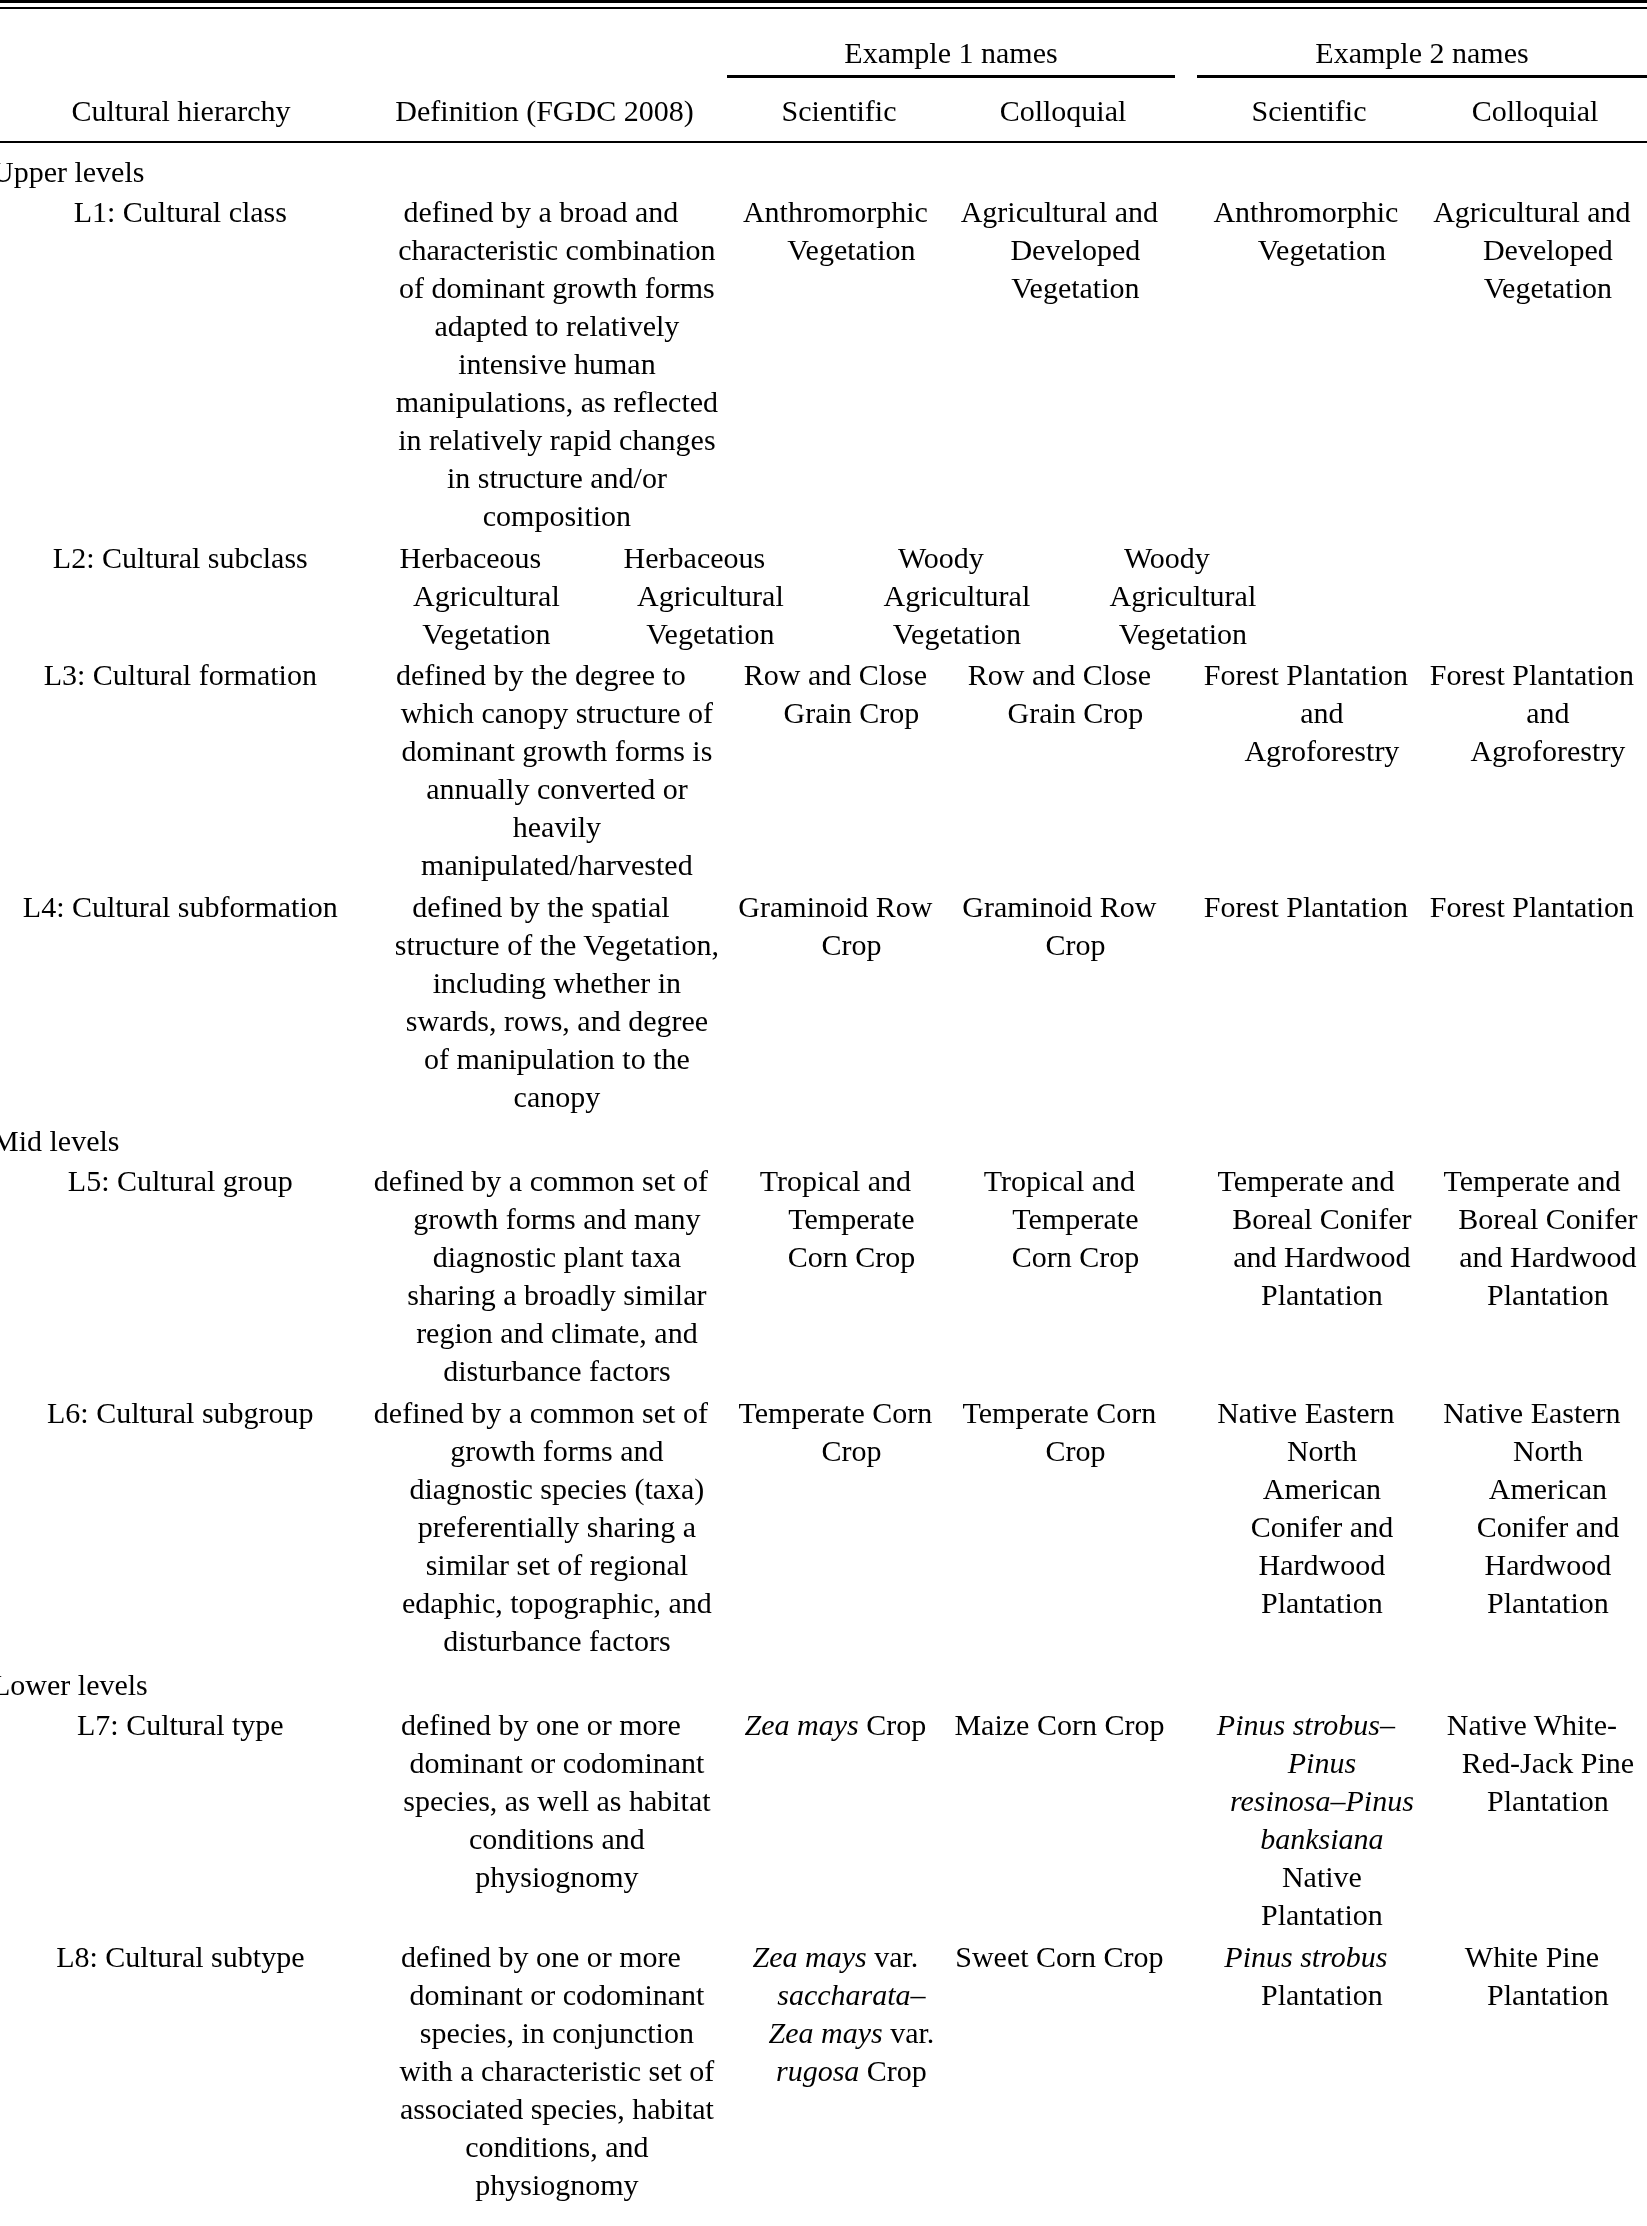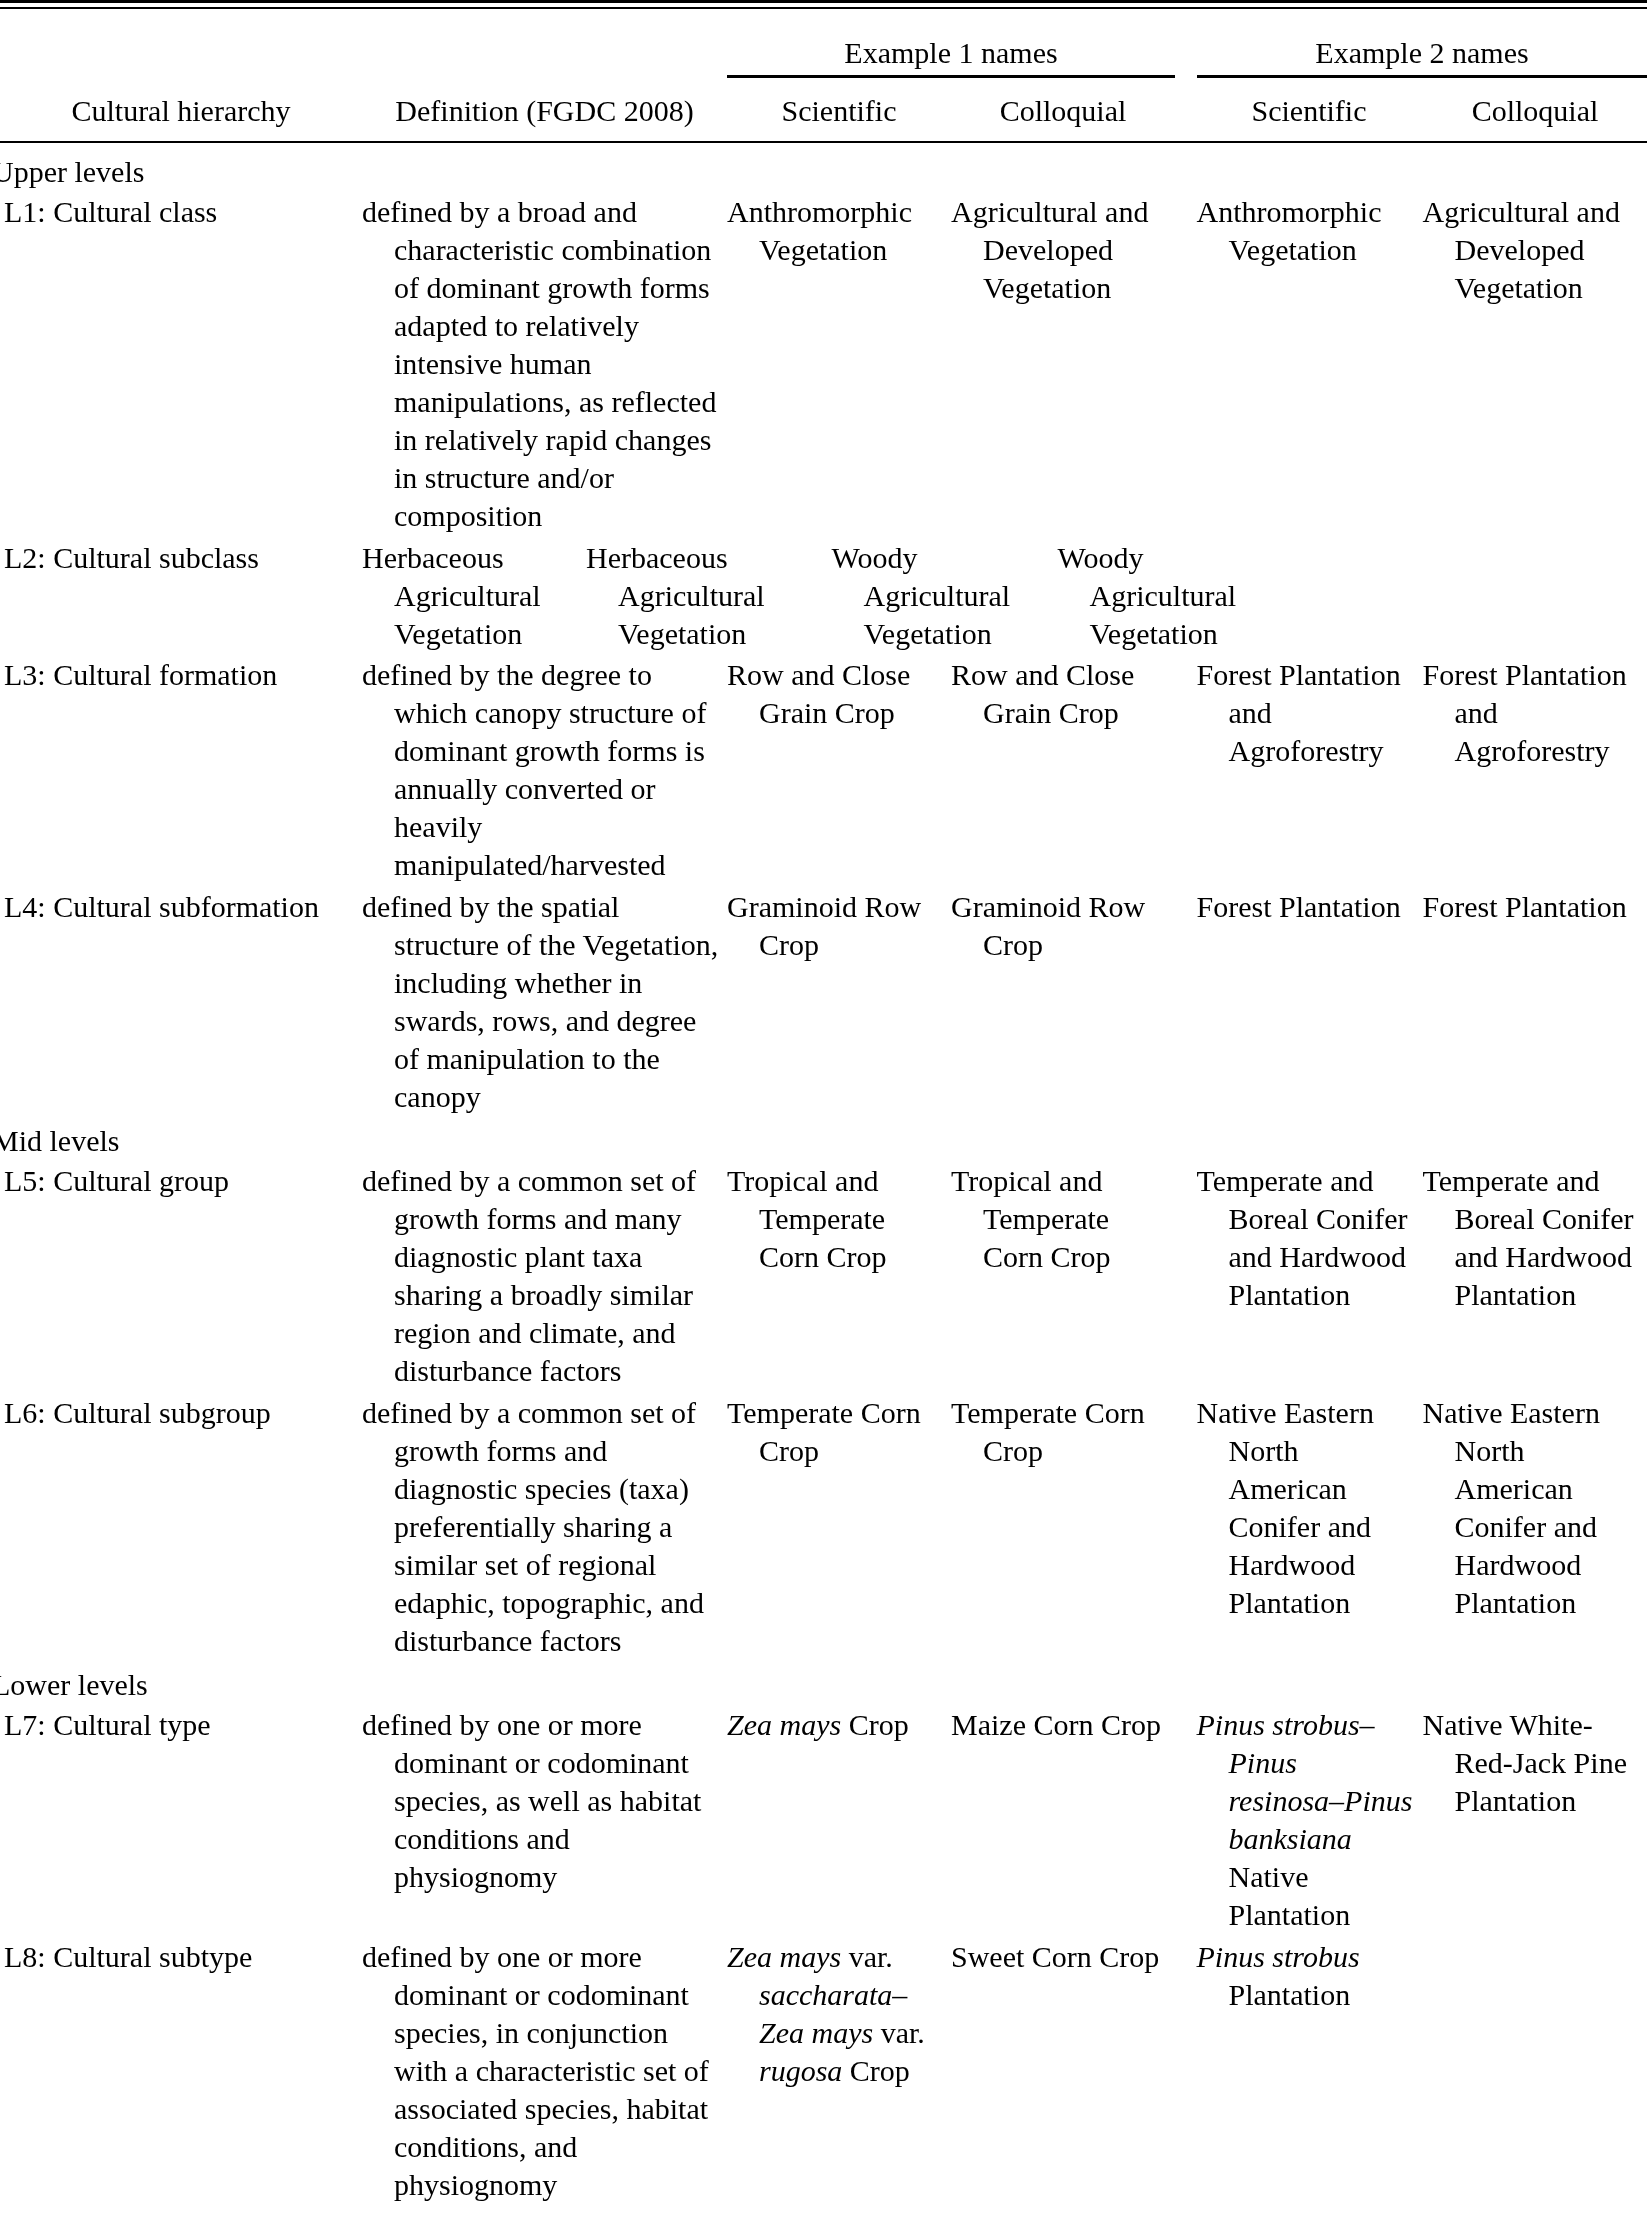--- a/index.html
+++ b/index.html
@@ -145,21 +145,21 @@
     padding-right: 7.2px;
   }
   .c-col2 {
     width: 226px;
     padding-right: 7.2px;
   }
 
   .ital { font-style: italic; }
 
   
-  .data-row { margin-bottom: 3.6px; }
+  .data-row { margin-bottom: 3.6px; text-align: center; }
 </style>
 </head>
 <body>
 
 <div class="table-wrap">
 
   <div class="rule-double"></div>
 
   <div class="header">
 
@@ -259,17 +259,18 @@
         <div class="cell c-sci2 hang"><span class="ital">Pinus strobus–Pinus resinosa–Pinus banksiana</span><span> Native Plantation</span></div>
         <div class="cell c-col2 hang">Native White-Red-Jack Pine Plantation</div>
       </div>
       <div class="data-row">
         <div class="cell c-hier hang">L8: Cultural subtype</div>
         <div class="cell c-def hang">defined by one or more dominant or codominant species, in conjunction with a characteristic set of associated species, habitat conditions, and physiognomy</div>
         <div class="cell c-sci1 hang"><span class="ital">Zea mays</span><span> var. </span><span class="ital">saccharata–Zea mays</span><span> var. </span><span class="ital">rugosa</span><span> Crop</span></div>
         <div class="cell c-col1 hang">Sweet Corn Crop</div>
         <div class="cell c-gap"></div>
         <div class="cell c-sci2 hang"><span class="ital">Pinus strobus</span><span> Plantation</span></div>
+        <div class="cell c-col2 hang">White Pine Plantation</div>
       </div>
     </div>
 
 </div>
 
 
 </body></html>

